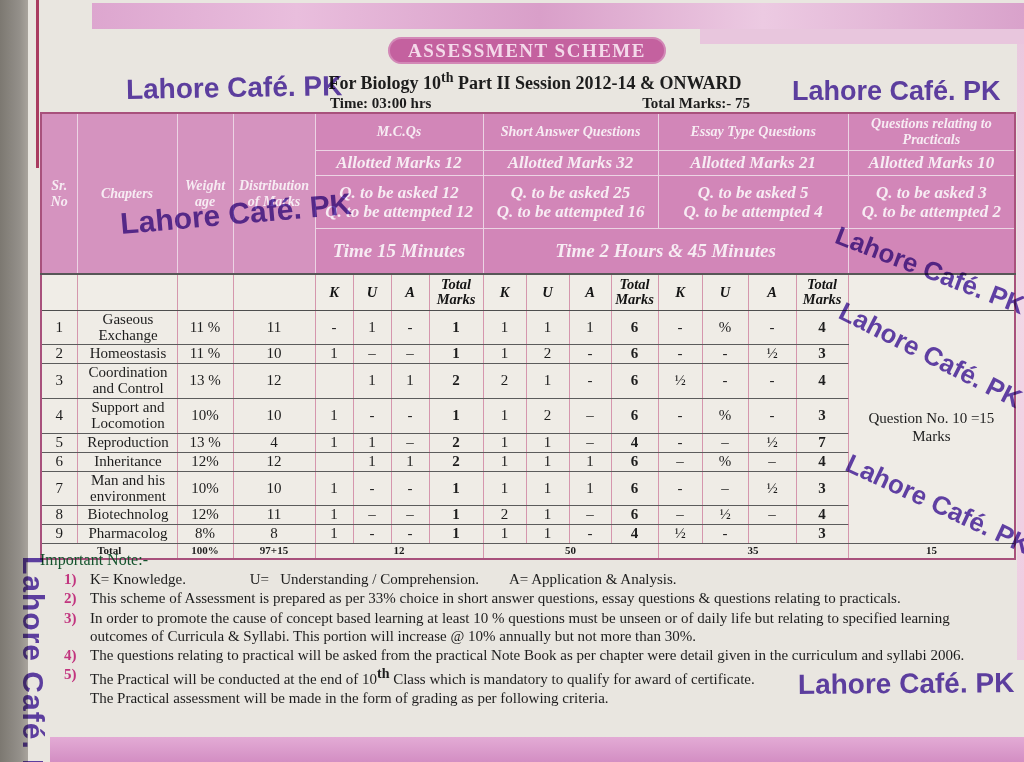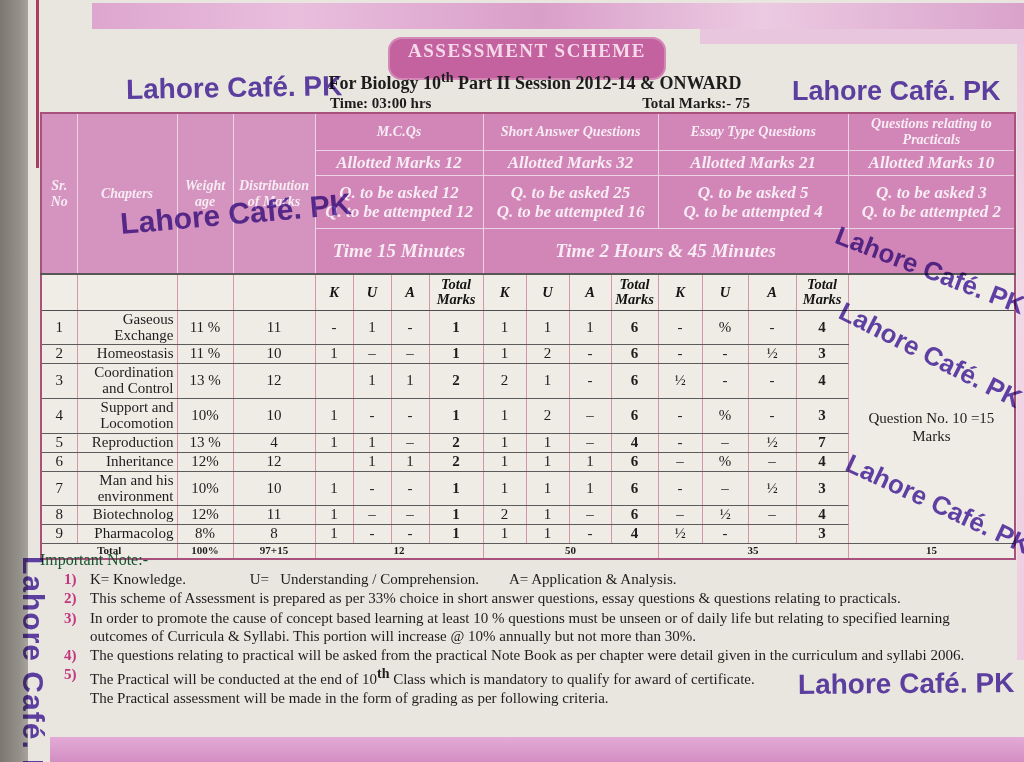--- a/index.html
+++ b/index.html
@@ -10,21 +10,21 @@
              background:linear-gradient(90deg,#7c7871,#94908a 70%,#a9a49d);}
   .band-top{position:absolute;left:92px;top:3px;width:932px;height:26px;
             background:linear-gradient(90deg,#dda6cf 0%,#e9bedd 22%,#d99fc9 48%,#eccae2 72%,#d9a2cb 100%);}
   .band-top2{position:absolute;left:700px;top:29px;width:324px;height:15px;background:#e8c0dc;opacity:.85;}
   .band-bottom{position:absolute;left:50px;top:737px;width:974px;height:25px;
                background:linear-gradient(180deg,#e3abd5,#d38ec3);}
   .red-line{position:absolute;left:36px;top:0;width:3px;height:168px;background:#a93c60;}
   .edge-right{position:absolute;right:0;top:40px;width:7px;height:620px;
               background:linear-gradient(180deg,#eac4de,#f2d7e8 40%,#eec8e1);opacity:.9;}
   
-  .title-pill{position:absolute;left:388px;top:37px;width:278px;height:43px;background:#c4619f;
+  .title-pill{position:absolute;left:388px;top:37px;width:278px;height:27px;background:#c4619f;
               border-radius:14px;color:#f4d9ea;font-weight:bold;font-size:19px;letter-spacing:1.5px;
               text-align:center;line-height:27px;box-shadow:inset 0 0 0 2px rgba(255,255,255,.25);}
   .head-block{position:absolute;left:300px;top:70px;width:470px;text-align:center;}
   .head-line1{font-weight:bold;font-size:18px;white-space:nowrap;}
   .head-line2{display:flex;justify-content:space-between;font-weight:bold;font-size:15px;
               padding:1px 20px 0 30px;align-items:flex-end;}
   sup.sp{vertical-align:super;font-size:14px;font-weight:bold;}
   
   table.scheme{position:absolute;left:40px;top:112px;width:974px;border-collapse:collapse;
                table-layout:fixed;}
@@ -35,21 +35,21 @@
   table.scheme tr.r2 th{height:20px;}
   table.scheme tr.r3 th{height:48px;}
   table.scheme tr.r4 th{height:40px;font-size:19px;}
   table.scheme tr.sub th{background:#f0ede7;color:#141414;font-style:italic;font-family:"Liberation Serif",serif;
                   font-size:14.5px;border:1px solid #8a8a8a;border-left:1px solid rgba(192,80,125,.55);
                   border-right:1px solid rgba(192,80,125,.55);border-top:2px solid #575757;
                   border-bottom:1.5px solid #4e4e4e;height:30px;line-height:1.05;}
   table.scheme td{background:#efece6;font-size:15px;text-align:center;padding:1px 3px;line-height:1.06;
                   border-left:1px solid rgba(192,80,125,.55);border-right:1px solid rgba(192,80,125,.55);
                   border-top:1px solid #5c5c5c;border-bottom:1px solid #5c5c5c;}
-  table.scheme td.c-ch{text-align:right;padding-left:5px;}
+  table.scheme td.c-ch{text-align:center;padding-left:5px;}
   table.scheme td.c-tm{font-weight:600;}
   table.scheme td.c-prac{vertical-align:middle;font-size:15px;line-height:1.2;}
   table.scheme tr.total td{font-weight:bold;font-size:11px;}
   table.scheme{border:2px solid #a8517c;}
   
   .notes{position:absolute;left:40px;top:551px;width:960px;}
   .note-heading{color:#14532d;font-weight:normal;font-size:16px;margin-bottom:1px;}
   .note{display:flex;font-size:15px;line-height:1.22;margin-bottom:1px;}
   .note-num{color:#c2357f;font-weight:bold;flex:0 0 26px;margin-left:24px;}
   .note-text{flex:1;}

